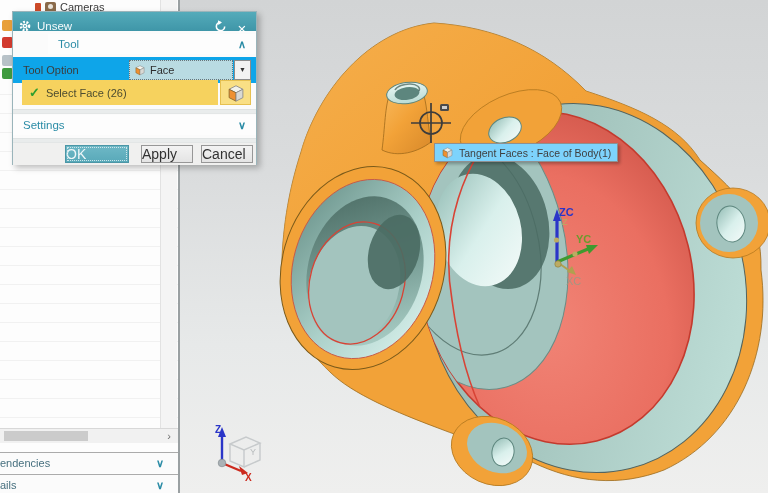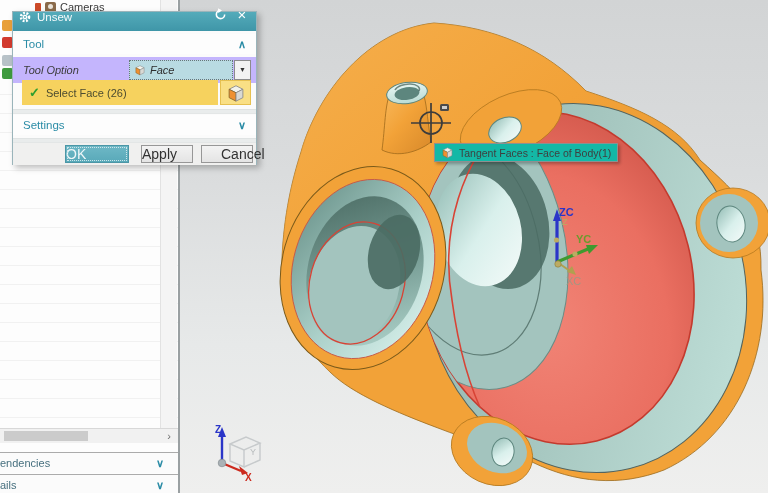--- a/index.html
+++ b/index.html
@@ -21,53 +21,53 @@
   .bottom-bar .chev { position:absolute; right:14px; color:#2b8ca6; font-size:11px; font-weight:bold; }
   #panel-border { position:absolute; left:178px; top:0; width:2px; height:493px; background:#9aa0a2; z-index:2; }
 
   
   #viewport { position:absolute; left:180px; top:0; width:588px; height:493px;
               background:linear-gradient(to bottom,#d2d4d5 0%,#dadcdd 35%,#e7e9e9 70%,#efefee 100%); z-index:1; }
   #model-svg { position:absolute; left:-180px; top:0; width:768px; height:493px; }
 
   
   #vp-tooltip { position:absolute; left:434px; top:143px; height:19px; z-index:3;
-                background:#14b8a6; border:1px solid #8f8f8f; box-shadow:2px 2px 3px rgba(0,0,0,.28);
+                background:#7dd3fc; border:1px solid #8f8f8f; box-shadow:2px 2px 3px rgba(0,0,0,.28);
                 display:flex; align-items:center; gap:5px; padding:0 6px; font-size:10.5px; color:#3f3f3f; white-space:nowrap; }
 
   
   #dlg { position:absolute; left:12px; top:11px; width:245px; height:154px; background:#fbfbfb;
          border:1px solid #9ab4ba; box-shadow:3px 3px 6px rgba(0,0,0,.25); z-index:4; font-size:11px; }
   #dlg-title { position:absolute; left:0; top:0; right:0; height:19px; background:linear-gradient(#54abba,#3f96a8);
-               color:#f4fafb; display:flex; align-items:flex-end; padding:8px 6px; gap:6px; font-size:11.5px; }
+               color:#f4fafb; display:flex; align-items:flex-start; padding:8px 6px; gap:6px; font-size:11.5px; }
   #dlg-title .sp { flex:1; }
   .tbtn { width:16px; text-align:center; color:#fff; font-size:12px; cursor:default; }
   .sect-row { position:absolute; left:0; right:0; height:20px; display:flex; align-items:center;
               padding:0 10px; color:#2b8ca6; font-size:11.5px; background:#fdfdfd; }
   .sect-row .chev { position:absolute; right:10px; font-weight:bold; font-size:11px; }
   .sep-band { position:absolute; left:0; right:0; height:5px; background:#e9ecec; border-top:1px solid #dfe3e3; border-bottom:1px solid #e3e6e6; }
-  #row-tooloption { position:absolute; left:0; top:45px; right:0; height:26px; display:flex; align-items:center; background:#c4b5fd;font-style:italic; }
+  #row-tooloption { position:absolute; left:0; top:45px; right:0; height:26px; display:flex; align-items:center; background:#0ea5e9; }
   #lbl-tooloption { position:absolute; left:10px; color:#3c3c3c; }
   #combo { position:absolute; left:116px; top:3px; width:104px; height:20px; background:#b9dbe2;
            border:1px dotted #67757a; display:flex; align-items:center; gap:4px; padding:0 4px; color:#2d2d2d; }
   #combo-arrow { position:absolute; left:221px; top:3px; width:17px; height:20px; background:#f2f2f2;
                  border:1px solid #8c8c8c; text-align:center; font-size:7px; line-height:18px; color:#333; }
   #row-select { position:absolute; left:9px; top:68px; width:196px; height:25px; background:#f6d25e;
                 display:flex; align-items:center; gap:6px; padding:0 7px; color:#4c4c30; }
   #chk { color:#2f9e2f; font-weight:bold; font-size:13px; }
   #face-btn { position:absolute; left:207px; top:68px; width:31px; height:25px; background:#f9df85;
               border:1px solid #e6c050; display:flex; align-items:center; justify-content:center; }
   #dlg-buttons { position:absolute; left:0; right:0; top:131px; height:22px; background:#f0f0ef;
                  display:flex; align-items:center; }
   .dbtn { position:absolute; height:18px; border:1px solid #979797; background:linear-gradient(#f3f3f3,#e4e4e4);
           color:#323232; font-size:14px; text-align:left; line-height:16px; }
   #btn-ok { left:52px; width:64px; background:linear-gradient(#6eb8c6,#59a9b9); border-color:#4b96a6;
             color:#eef6f8; outline:1px dotted #cfe6ea; outline-offset:-3px; }
   #btn-apply  { left:128px; width:52px; }
-  #btn-cancel { left:188px; width:52px;padding-left:19px; }
+  #btn-cancel { left:188px; width:52px; }
 </style>
 </head>
 <body>
 
 <div id="stage">
 
   <div id="viewport">
     <svg id="model-svg" viewBox="0 0 768 493">
       <defs>
         <linearGradient id="gOrange" x1="0" y1="0" x2="1" y2="1">
@@ -270,21 +270,21 @@
       <span class="sp"></span>
       <span class="tbtn">
         <svg width="13" height="12" viewBox="0 0 14 13">
           <path d="M 11.5,7 A 4.5,4.5 0 1 1 7,2.5" fill="none" stroke="#fff" stroke-width="1.7"></path>
           <polygon points="4.2,0.2 8.6,2.6 4.6,5.4" fill="#fff"></polygon>
         </svg>
       </span>
       <span class="tbtn" style="font-size:15px;line-height:17px;">×</span>
     </div>
 
-    <div class="sect-row" style="top:22px;">
+    <div class="sect-row" style="top:22px;margin-left:35px;">
       <span>Tool</span>
       <span class="chev">∧</span>
     </div>
 
     <div id="row-tooloption">
       <span id="lbl-tooloption">Tool Option</span>
       <div id="combo">
         <svg width="12" height="12" viewBox="0 0 16 16">
             <use href="#cube"></use>
           </svg>

